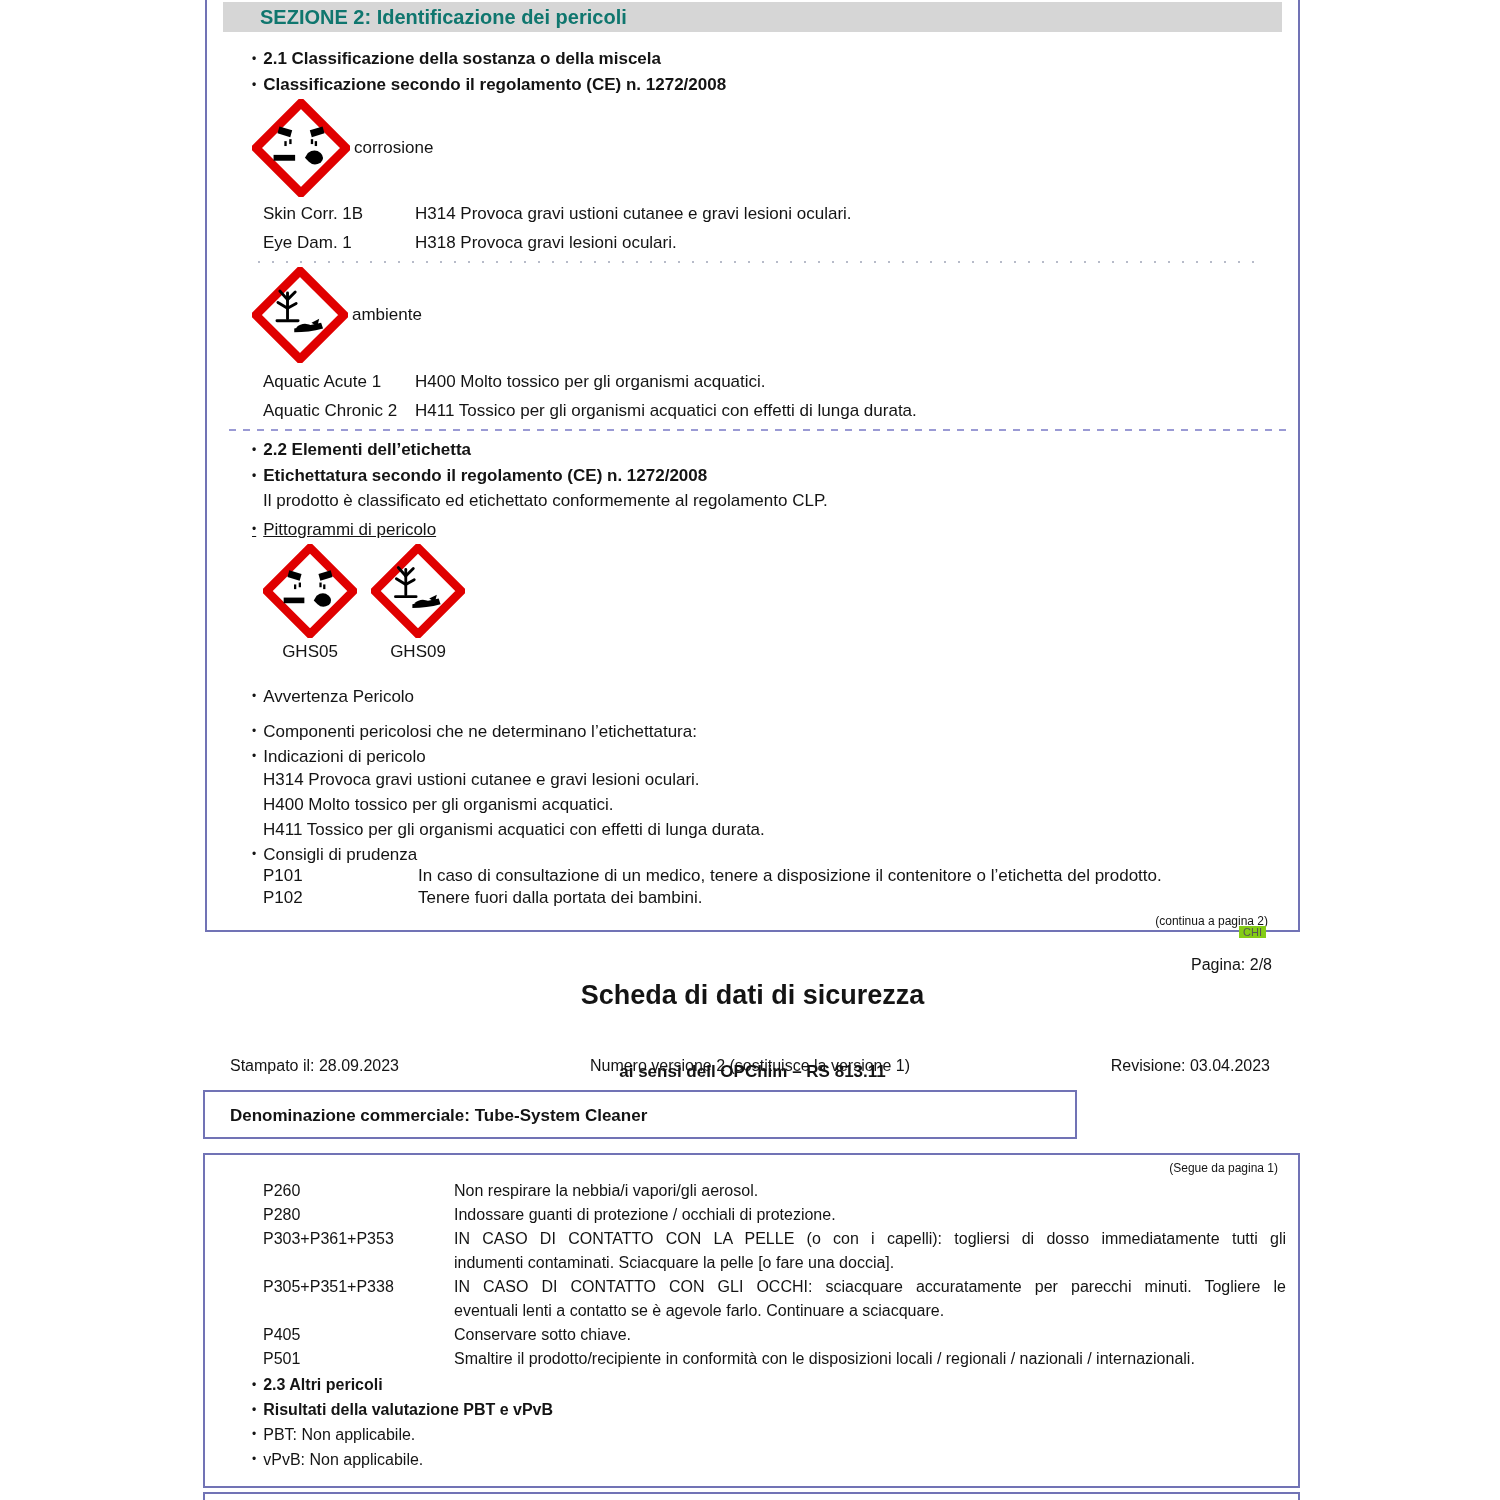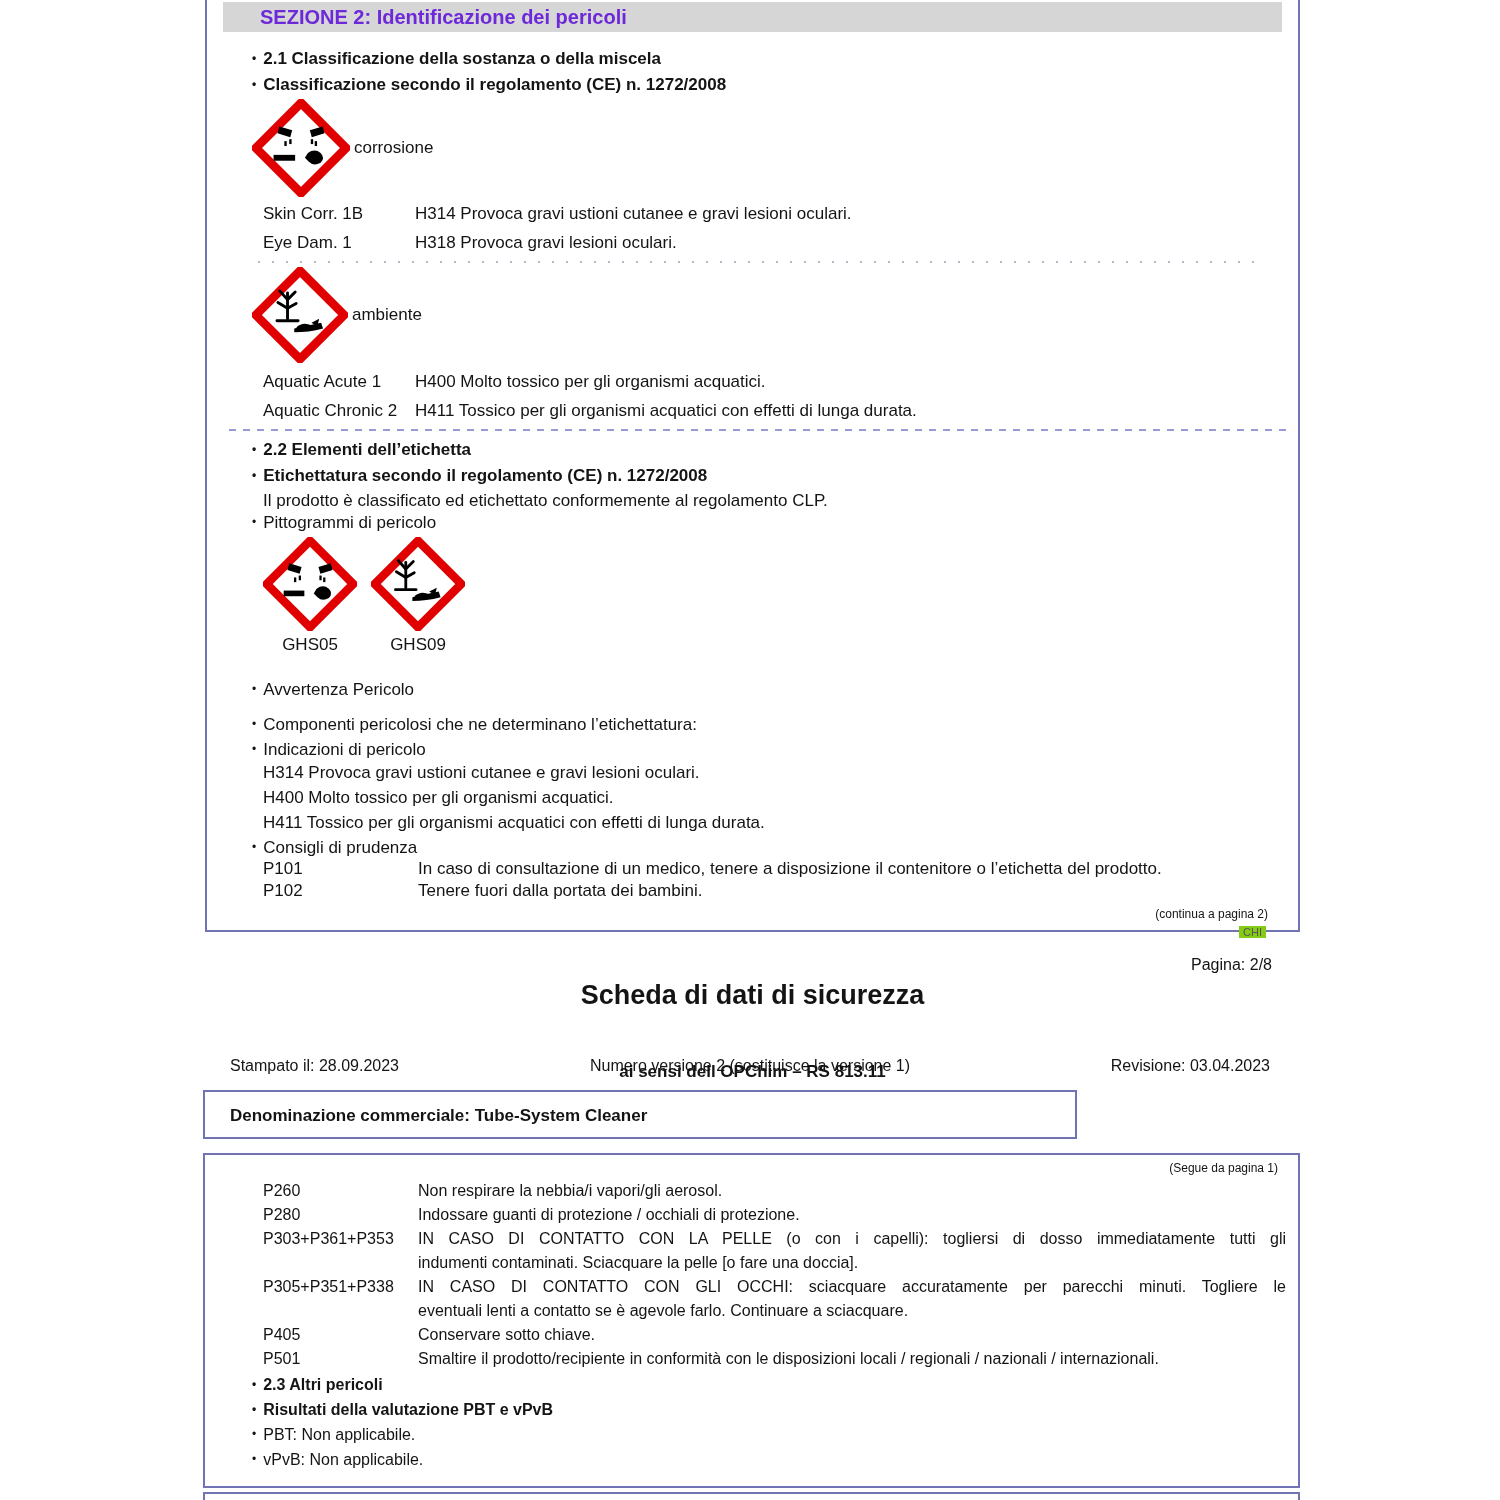--- a/index.html
+++ b/index.html
@@ -3,42 +3,42 @@
 <meta charset="utf-8">
 <style>
   html,body{margin:0;padding:0;background:#fff;}
   .page{position:relative;width:1500px;height:1500px;background:#ffffff;overflow:hidden;
         font-family:"Liberation Sans","DejaVu Sans",sans-serif;color:#141414;}
   .box{position:absolute;border:2px solid #7173b5;background:#fff;box-sizing:border-box;}
 
   
   .box1{left:205px;top:0;width:1095px;height:932px;border-top:none;}
   .band{height:30px;background:#d6d6d6;margin:2px 16px 0 16px;display:flex;align-items:center;}
-  .band-title{color:#6d28d9;font-weight:bold;font-size:20px;padding-left:37px;white-space:nowrap;}
+  .band-title{color:#0f766e;font-weight:bold;font-size:20px;padding-left:37px;white-space:nowrap;}
   .c1{padding:0 26px 0 45px;font-size:17px;line-height:20px;}
   .b{font-weight:bold;}
   .bl::before{content:"\2022";font-size:12px;margin-right:7px;vertical-align:2px;}
   .ind{padding-left:11px;}
   .h21{margin-top:16px;}
   .h21b{margin-top:5px;}
   .picto-row{display:flex;align-items:center;margin-top:4px;}
   .picto-label{margin-left:4px;font-size:17px;}
   .crow{display:flex;line-height:22px;margin-bottom:7px;}
   .ccode{flex:0 0 152px;}
   .ctext{flex:1;}
   .rows1{margin-top:6px;}
   .rows2{margin-top:8px;}
   .div-dot{height:2px;margin:0 16px 0 6px;
     background-image:repeating-linear-gradient(to right,#b7bbc9 0 2px,transparent 2px 14px);}
   .div-dash{height:2px;margin:4px -20px 0 -23px;
     background-image:repeating-linear-gradient(to right,#9a9ad4 0 7px,transparent 7px 14px);}
   .h22{margin-top:8px;}
   .h22b{margin-top:5px;}
   .clp{margin-top:5px;}
-  .hpit{margin-top:1px;}
+  .hpit{margin-top:8px;text-decoration:underline;}
   .ghs-row{display:flex;margin-top:4px;}
   .ghs-col{display:flex;flex-direction:column;align-items:center;margin-right:14px;}
   .ghs-col .glabel{margin-top:4px;font-size:17px;}
   .havv{margin-top:24px;}
   .hcomp{margin-top:14px;}
   .comptext{margin-top:6px;}
   .hind{margin-top:4px;}
   .hline{line-height:25px;}
   .hcons{margin-top:2px;}
   .prow1{display:flex;line-height:22px;}
@@ -59,21 +59,21 @@
   .metarow .m-right{flex:1;text-align:right;}
 
   
   .box2{left:203px;top:1090px;width:874px;height:49px;}
   .tradename{padding:14px 0 0 25px;font-size:17px;font-weight:bold;}
 
   
   .box3{left:203px;top:1153px;width:1097px;height:335px;font-size:16px;}
   .segue{margin:6px 20px 0 0;text-align:right;font-size:12px;}
   .p3rows{margin-top:4px;}
-  .prow3{display:flex;line-height:24px;padding-left:58px;}
+  .prow3{display:flex;line-height:24px;padding-left:58px;gap:36px;}
   .pcode3{flex:0 0 155px;}
   .ptext3{flex:1;padding-right:12px;}
   .pline{display:block;}
   .fill{text-align-last:justify;}
   .c3h{padding-left:47px;line-height:25px;}
   .h23{margin-top:1px;}
 
   
   .box4{left:203px;top:1492px;width:1097px;height:30px;}
 </style>

